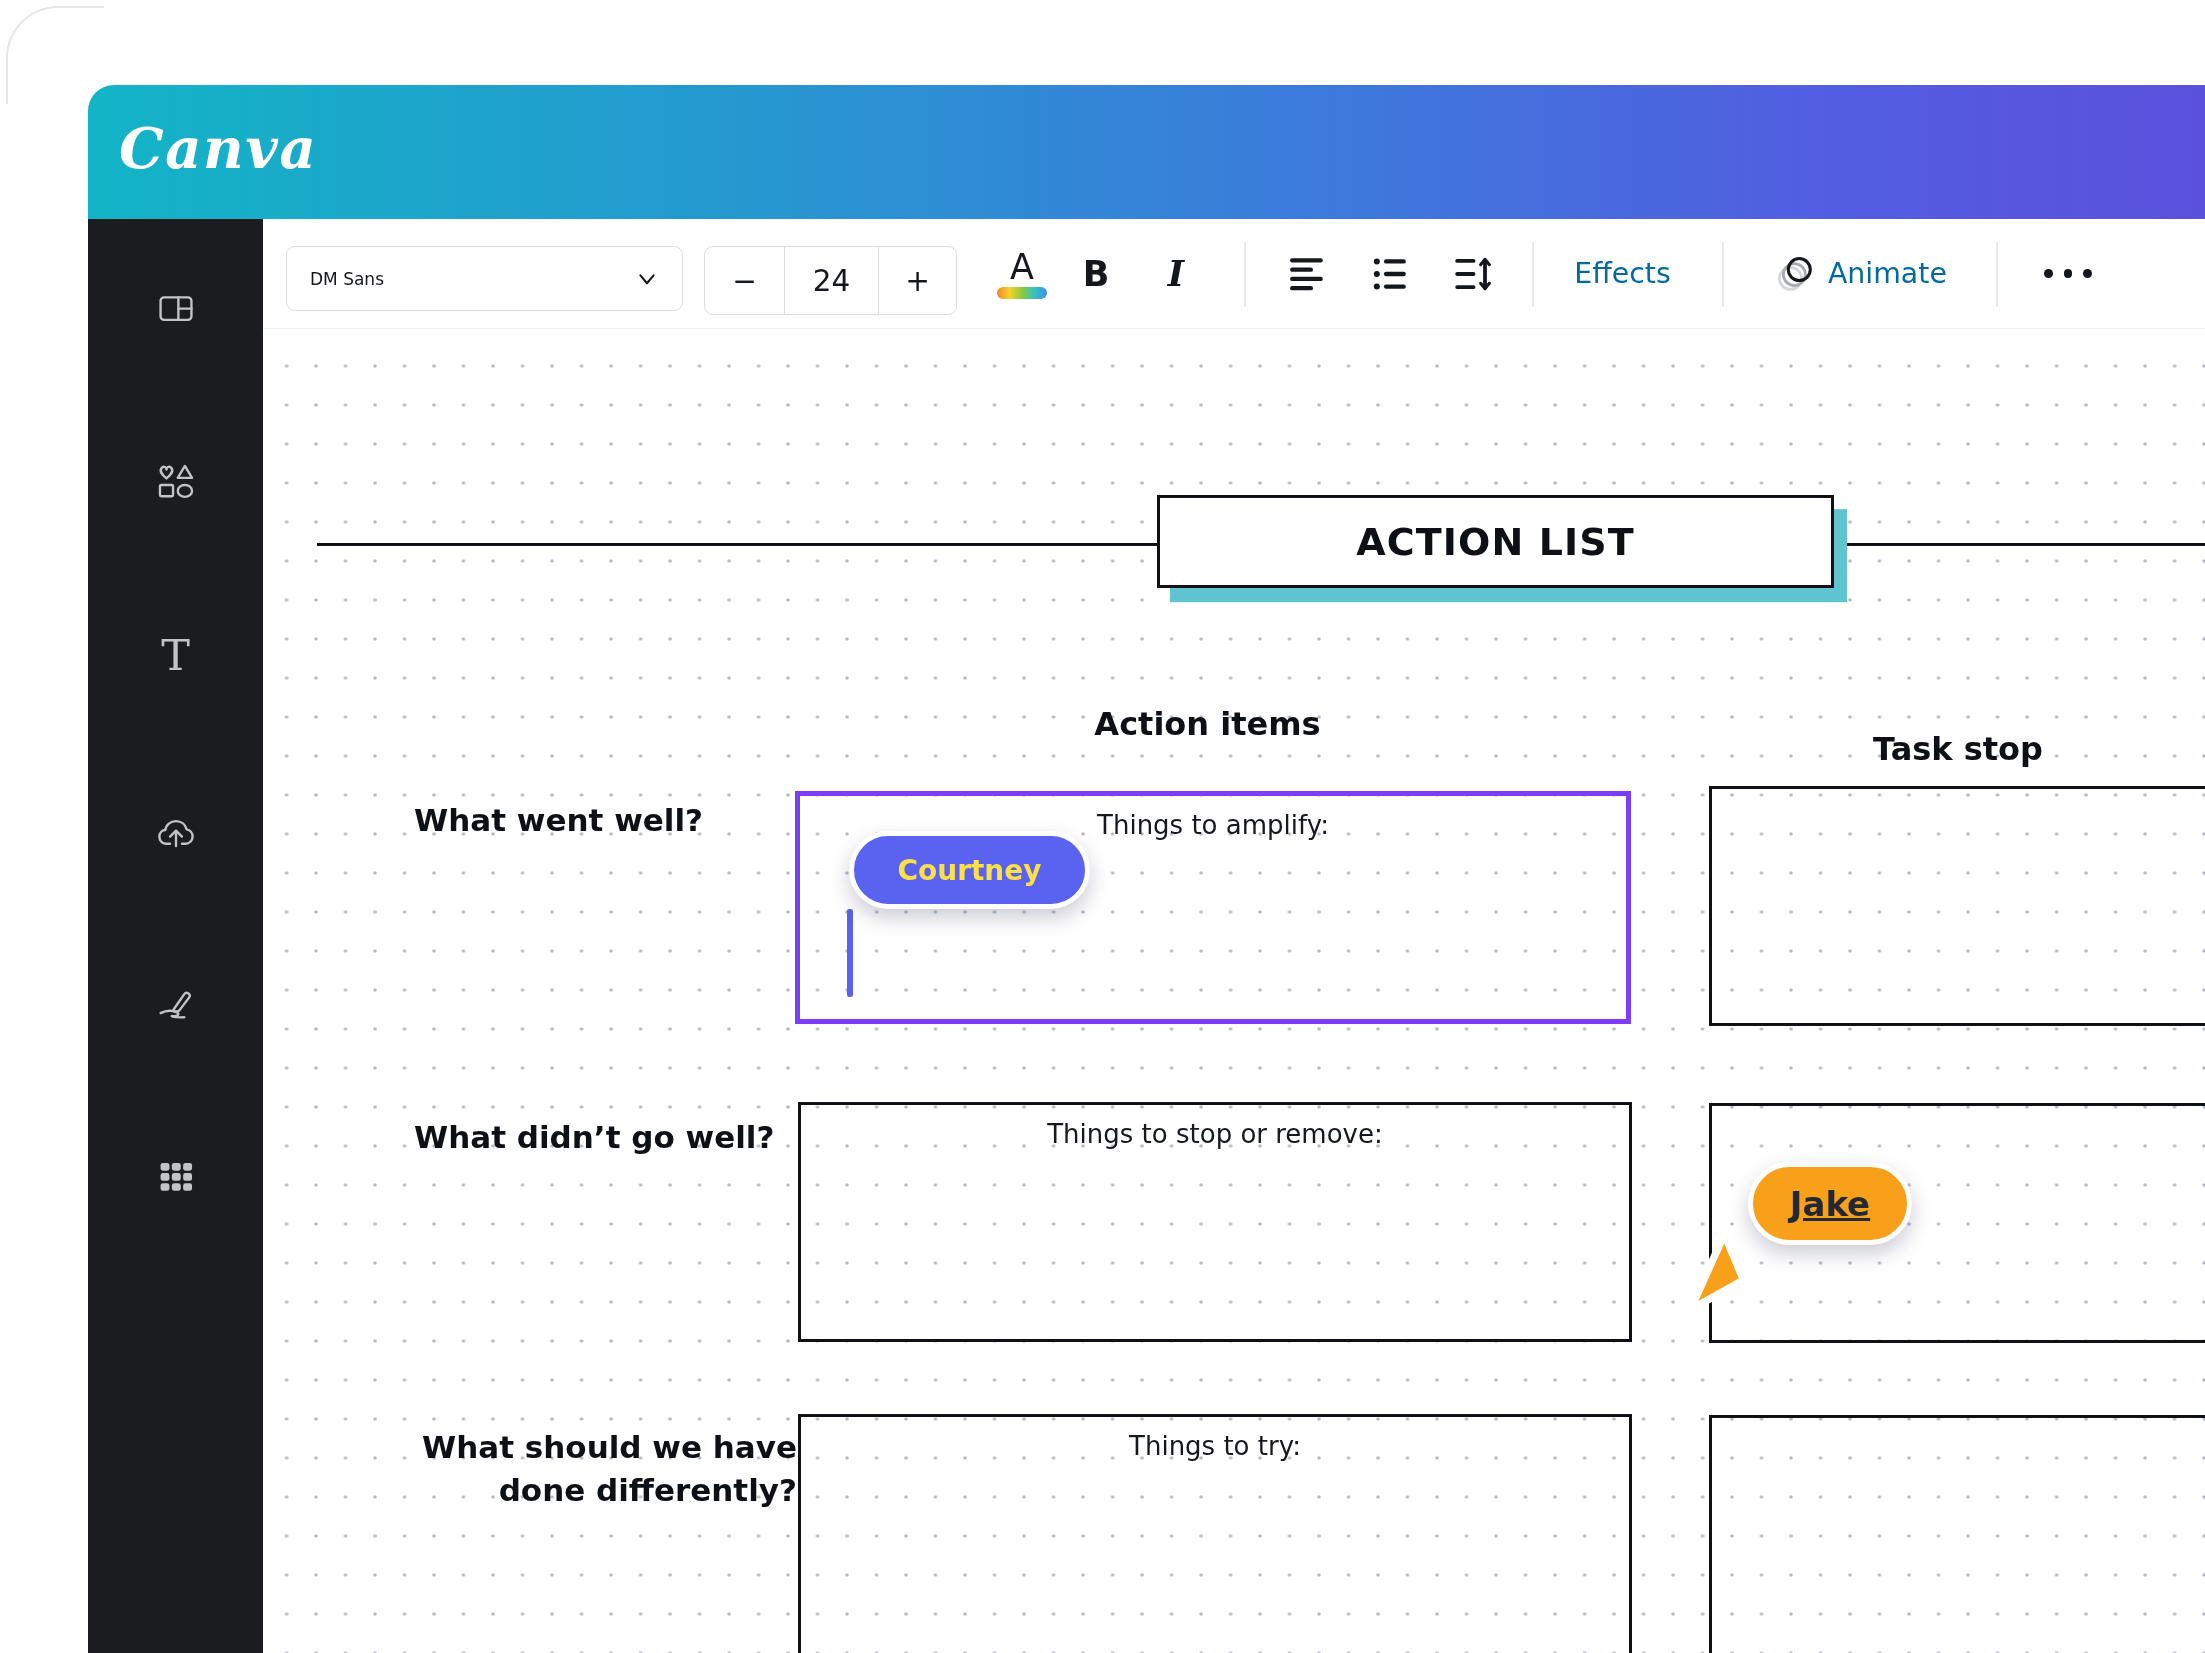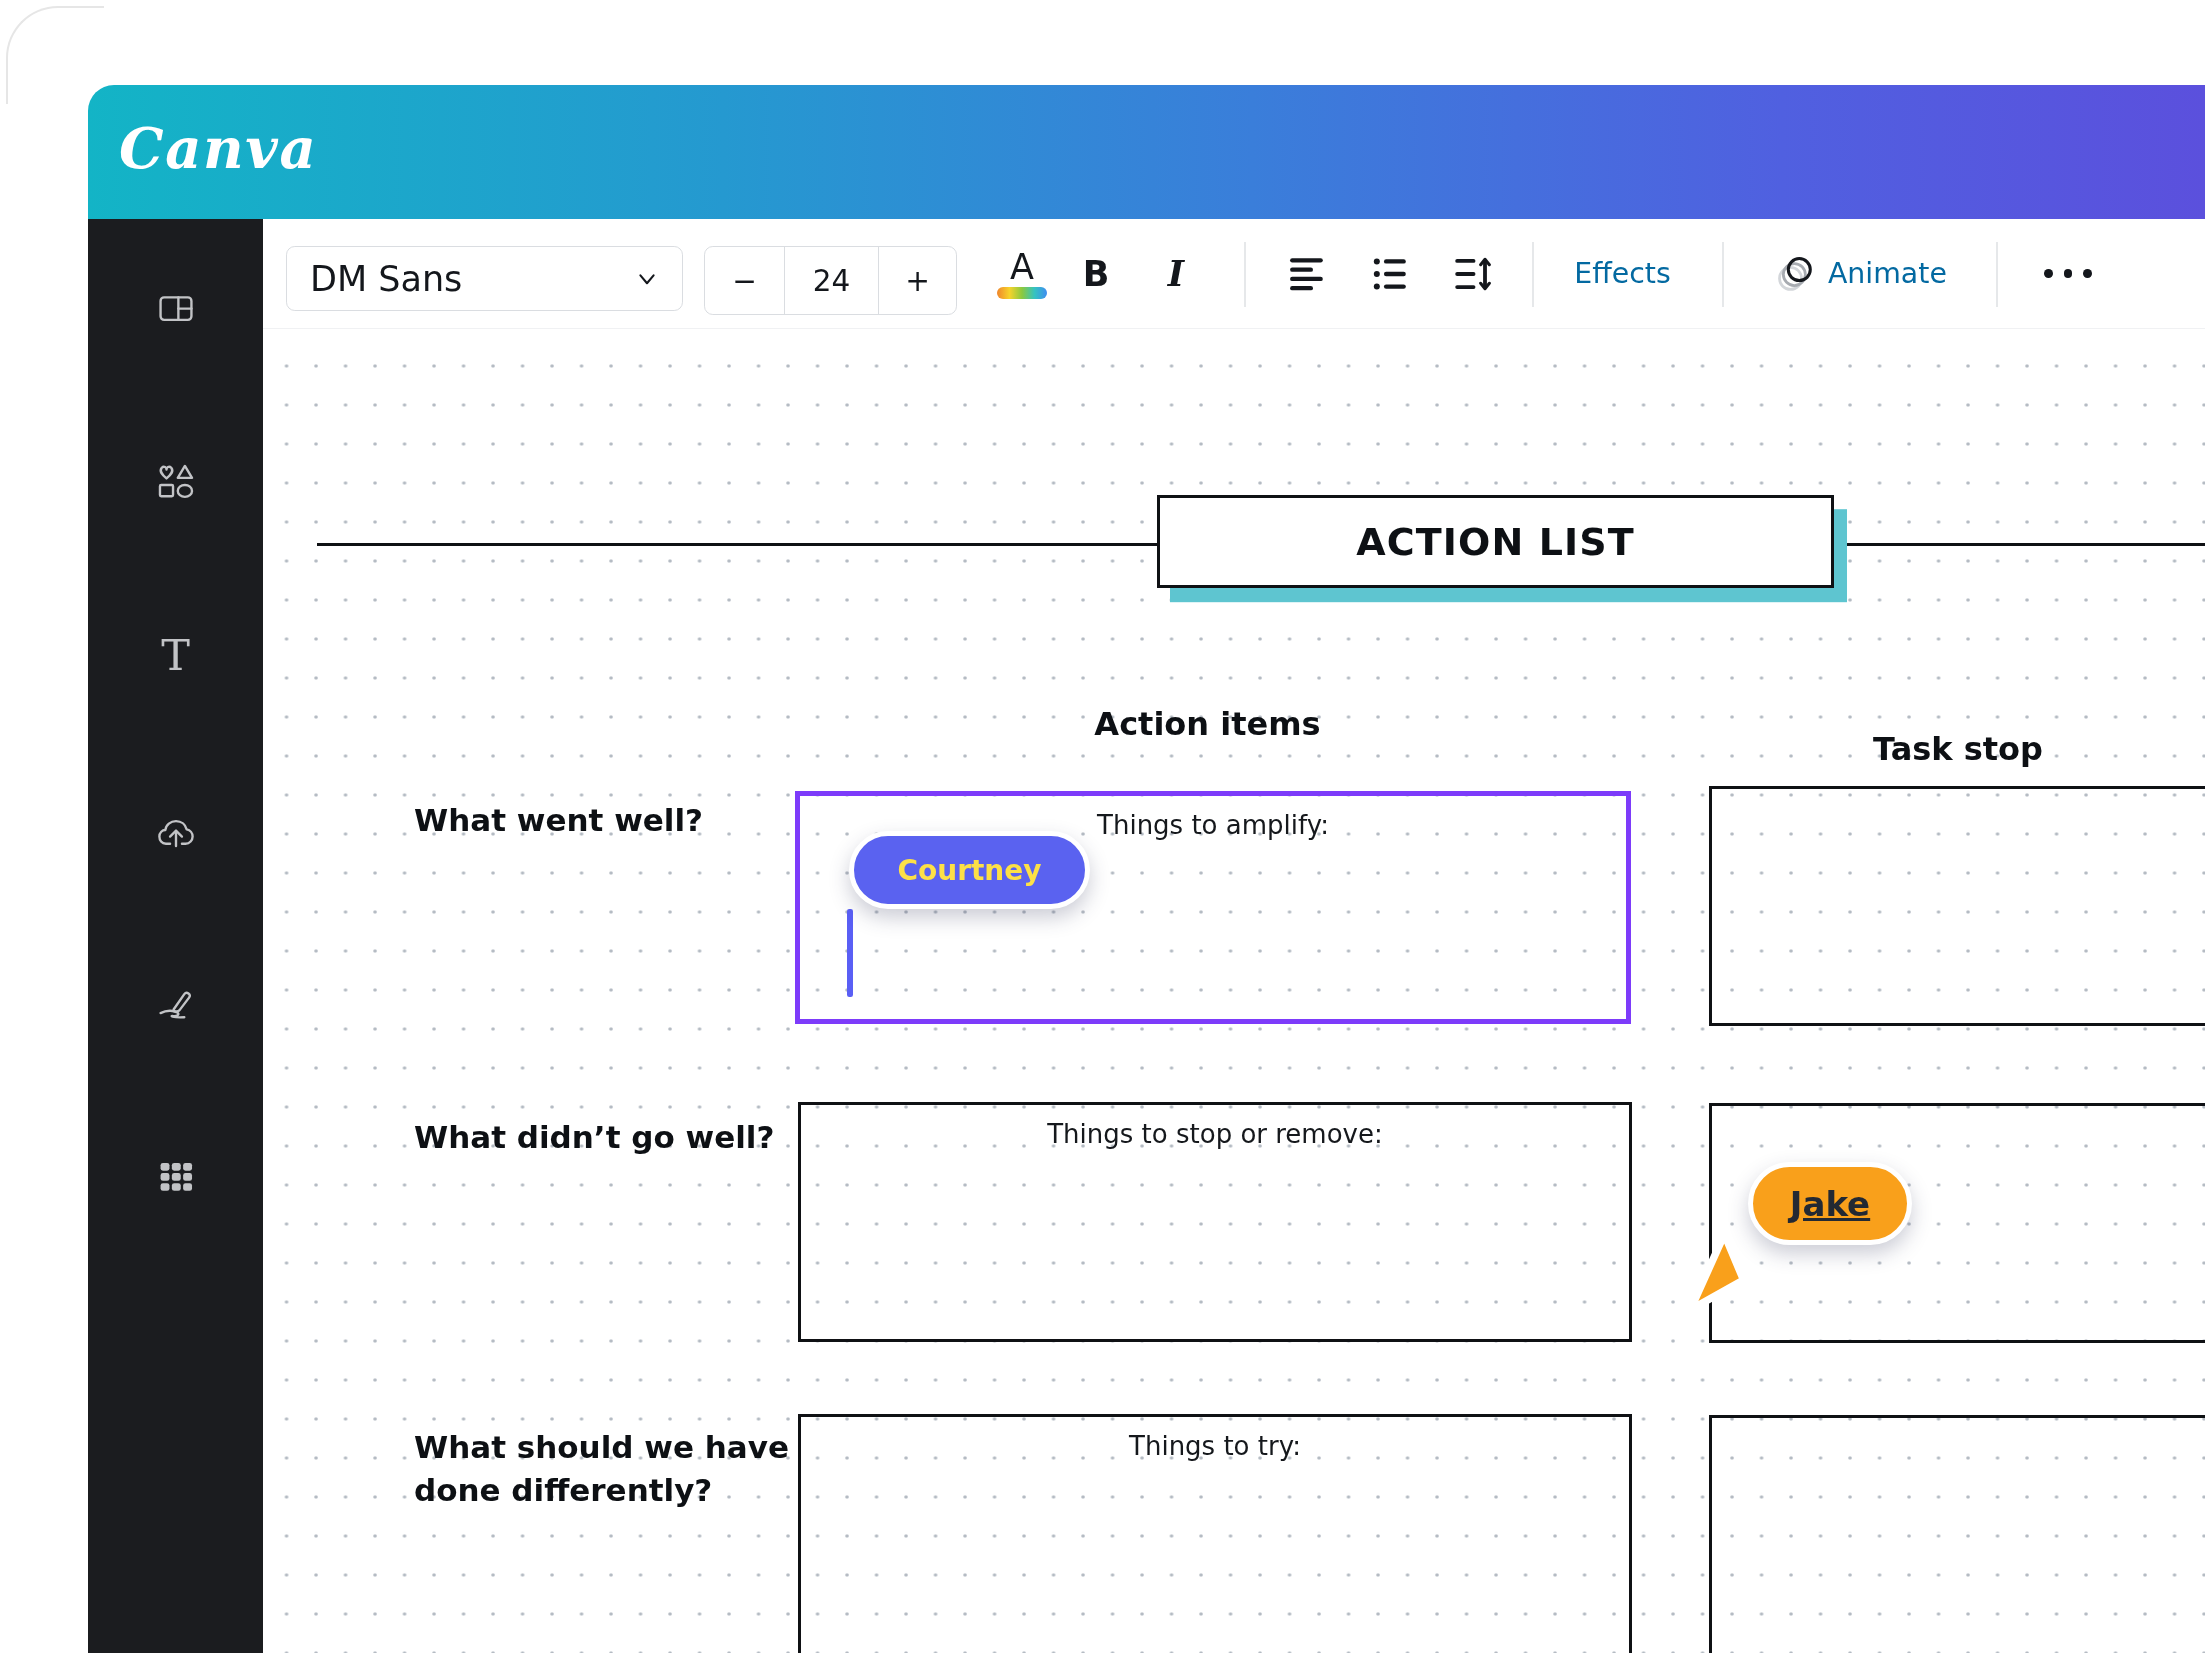--- a/index.html
+++ b/index.html
@@ -28,21 +28,21 @@
   .side-icon svg { width:38px; height:38px; }
   .si-1 { top:70px; } .si-2 { top:244px; } .si-3 { top:417px; }
   .si-4 { top:595px; } .si-5 { top:765px; } .si-6 { top:938px; }
   .side-T { font-family:"DejaVu Serif","Liberation Serif",serif; font-size:43px; color:#c2c3c6; line-height:38px; }
 
   
   .toolbar { position:absolute; left:263px; top:219px; right:0; height:109px; background:#ffffff; }
   .tool-border { border:1.6px solid #dadde1; border-radius:8.8px; background:#fff; }
   .font-select { position:absolute; left:23px; top:27px; width:397px; height:65px;
                  display:flex; align-items:center; justify-content:space-between; padding:0 23px;
-                 font-size:35px; color:#14171c; }
+                 font-size:17px; color:#14171c; }
   .stepper { position:absolute; left:441px; top:27px; width:253px; height:69px; display:flex; }
   .stepper .cell { display:flex; align-items:center; justify-content:center;
                    font-size:29.5px; color:#14171c; }
   .stepper .cell + .cell { border-left:1.6px solid #dadde1; }
   .c-minus { width:79px; } .c-size { width:94px; font-size:27px; } .c-plus { width:78px; }
 
   .tbtn { position:absolute; top:0; height:109px; display:flex; align-items:center; justify-content:center; }
   .color-a { left:729px; width:60px; flex-direction:column; gap:3.3px; padding-top:3.3px; }
   .color-a .a-letter { font-size:35px; font-weight:500; color:#14171c; line-height:33px; }
   .rainbow { width:50px; height:12px; border-radius:6.6px;
@@ -72,21 +72,21 @@
   .title-box { position:absolute; left:894px; top:166px; width:677px; height:93px;
                background:#ffffff; border:3.3px solid #0f1114; z-index:2;
                box-shadow:13px 14.2px 0 0 #5ec5d0;
                display:flex; align-items:center; justify-content:center; }
   .title-box span { font-size:38px; font-weight:700; letter-spacing:1.1px; color:#0d1014; }
 
   .col-header { position:absolute; text-align:center; font-size:32px; font-weight:700; color:#0d1014; }
   .hdr-actions { left:764px; top:376px; width:361px; }
   .hdr-owner  { left:1531px; top:401px; width:328px; }
 
-  .q-label { position:absolute; left:151px; font-size:31px; font-weight:700; color:#0d1014; line-height:1.38; }
+  .q-label { position:absolute; left:151px; font-size:31px; font-weight:700; color:#0d1014; line-height:1.38;text-align:right; }
   .q1 { top:470px; } .q2 { top:787px; } .q3 { top:1097px; width:383px; }
 
   .board-box { position:absolute; border:3.8px solid #0f1114; background:transparent; }
   .prompt { padding-top:14.2px; text-align:center; font-size:26px; color:#15181c; }
   .bx-a1 { left:532px;  top:462px;  width:836px; height:233px; border:5.5px solid #7d3bfa; }
   .bx-t1 { left:1446px; top:457px;  width:826px; height:240px; }
   .bx-a2 { left:535px;  top:773px; width:834px; height:240px; }
   .bx-t2 { left:1446px; top:774px; width:826px; height:240px; }
   .bx-a3 { left:535px;  top:1085px; width:834px; height:306px; }
   .bx-t3 { left:1446px; top:1086px; width:826px; height:306px; }

